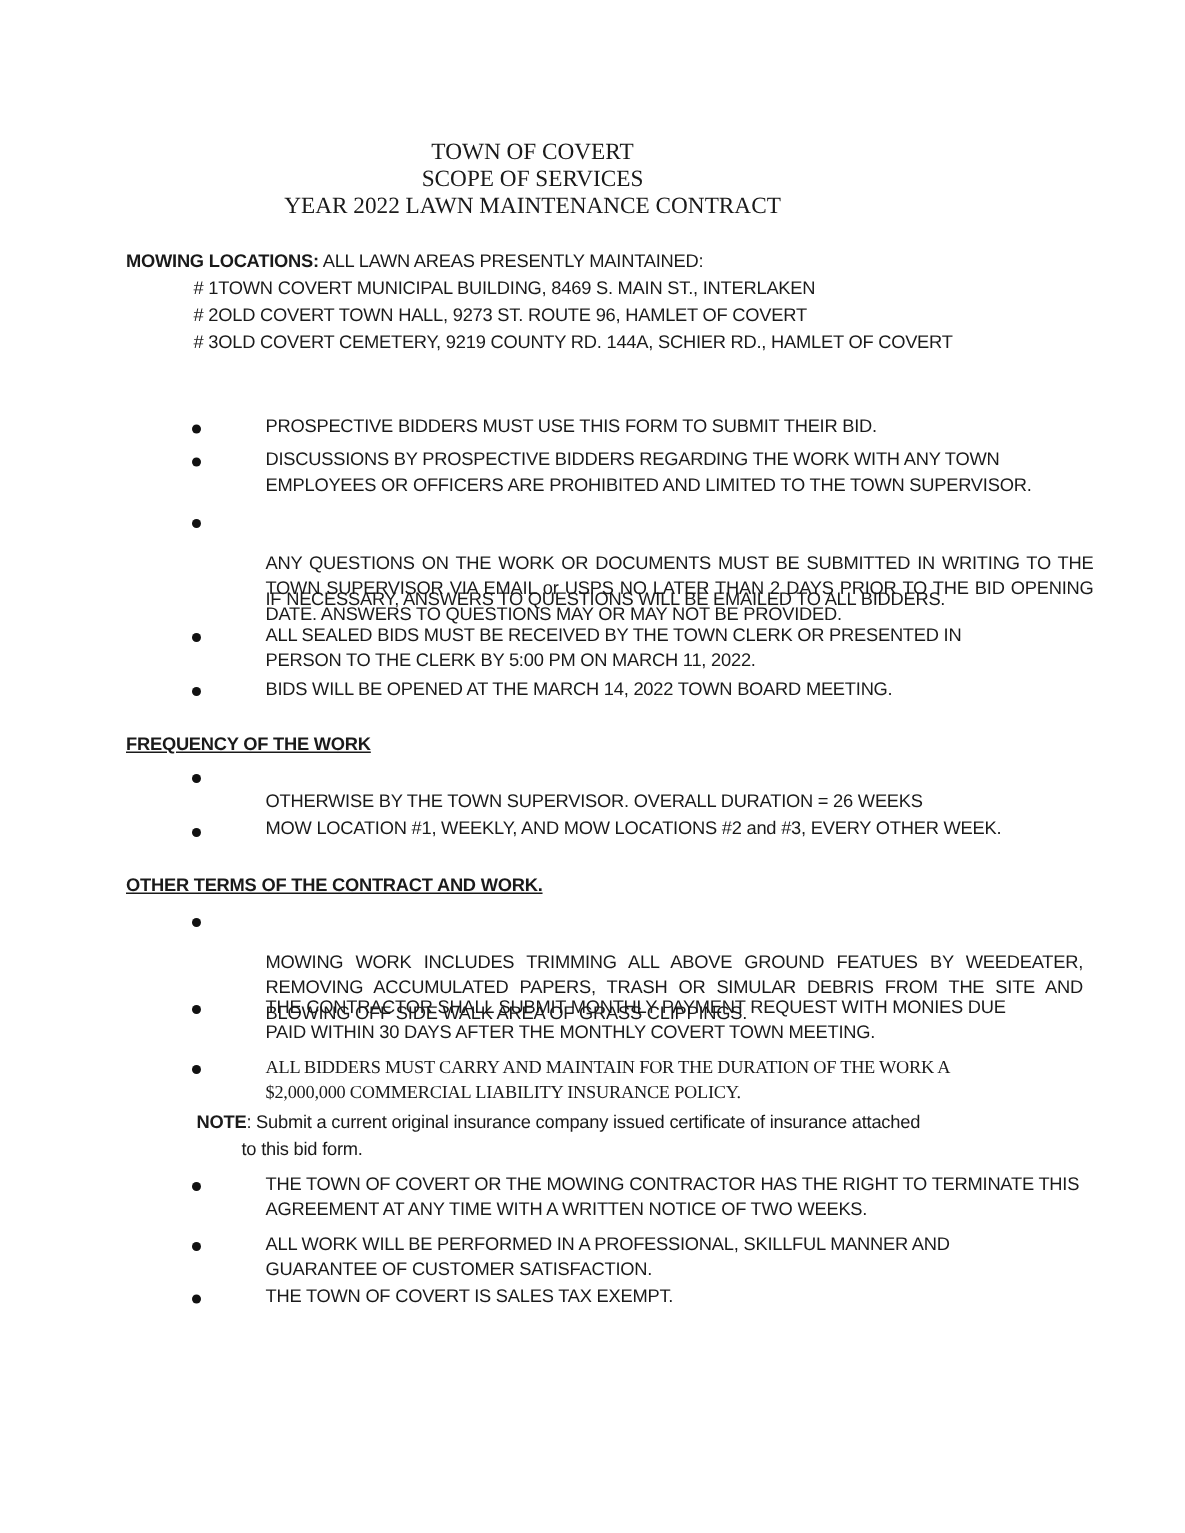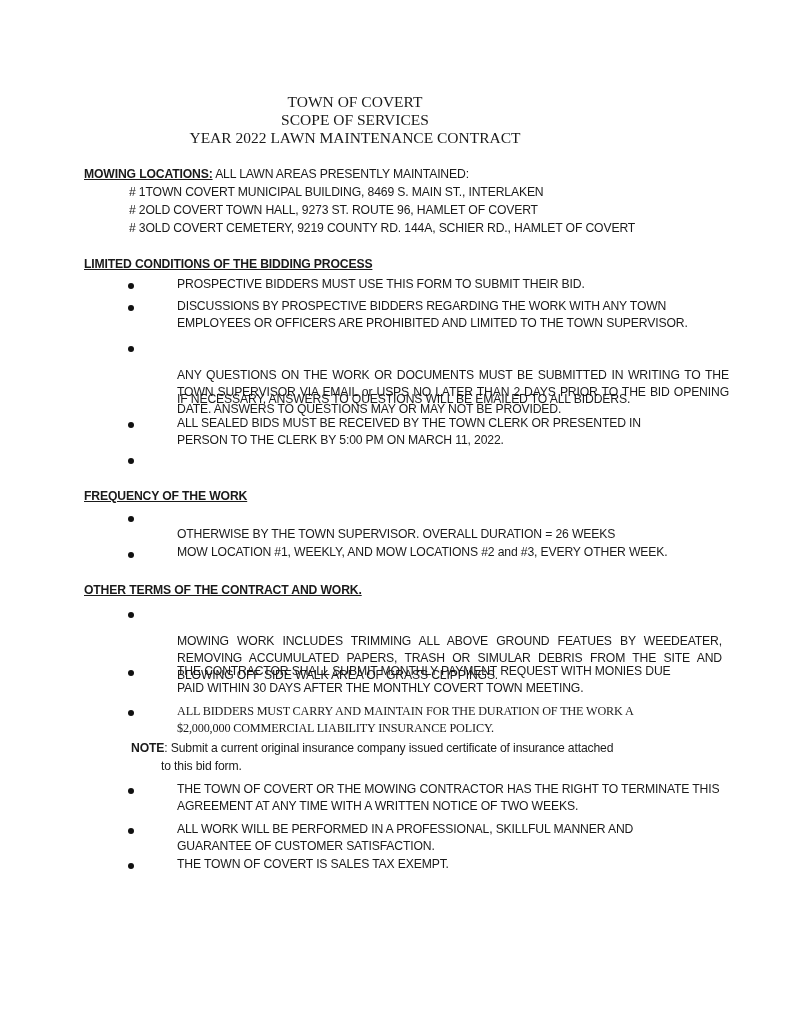--- a/index.html
+++ b/index.html
@@ -19,42 +19,42 @@
 </head>
 <body>
 
 <div class="page">
 
   <div class="title t1">TOWN OF COVERT</div>
   <div class="title t2">SCOPE OF SERVICES</div>
   <div class="title t3">YEAR 2022 LAWN MAINTENANCE CONTRACT</div>
 
   <div class="line sans" style="left:84px; top:167px;">
-    <span style="font-weight:bold; text-decoration:underline;">MOWING LOCATIONS:</span><span> ALL LAWN AREAS PRESENTLY MAINTAINED:</span>
+    <span style="font-weight:bold; ">MOWING LOCATIONS:</span><span> ALL LAWN AREAS PRESENTLY MAINTAINED:</span>
   </div>
   <div class="line sans loc" style="top:185px;"># 1TOWN COVERT MUNICIPAL BUILDING, 8469 S. MAIN ST., INTERLAKEN</div>
   <div class="line sans loc" style="top:203px;"># 2OLD COVERT TOWN HALL, 9273 ST. ROUTE 96, HAMLET OF COVERT</div>
   <div class="line sans loc" style="top:221px;"># 3OLD COVERT CEMETERY, 9219 COUNTY RD. 144A, SCHIER RD., HAMLET OF COVERT</div>
 
-  <div class="heading sans" style="top:257px;">LIMITED CONDITIONS OF THE BIDDING PROCESS</div>
 
   <div class="bullet" style="top:283px;"></div>
   <div class="btext sans" style="top:276px;">PROSPECTIVE BIDDERS MUST USE THIS FORM TO SUBMIT THEIR BID.</div>
 
   <div class="bullet" style="top:305px;"></div>
   <div class="btext sans" style="top:298px; width:560px;">DISCUSSIONS BY PROSPECTIVE BIDDERS REGARDING THE WORK WITH ANY TOWN EMPLOYEES OR OFFICERS ARE PROHIBITED AND LIMITED TO THE TOWN SUPERVISOR.</div>
 
   <div class="bullet" style="top:346px;"></div>
   <div class="btext sans just" style="top:339px; width:552px;">ANY QUESTIONS ON THE WORK OR DOCUMENTS MUST BE SUBMITTED IN WRITING TO THE TOWN SUPERVISOR VIA EMAIL or USPS NO LATER THAN 2 DAYS PRIOR TO THE BID OPENING DATE. ANSWERS TO QUESTIONS MAY OR MAY NOT BE PROVIDED.</div>
   <div class="line sans" style="left:177px; top:392px;">IF NECESSARY, ANSWERS TO QUESTIONS WILL BE EMAILED TO ALL BIDDERS.</div>
 
   <div class="bullet" style="top:422px;"></div>
   <div class="btext sans" style="top:415px; width:500px;">ALL SEALED BIDS MUST BE RECEIVED BY THE TOWN CLERK OR PRESENTED IN PERSON TO THE CLERK BY 5:00 PM ON MARCH 11, 2022.</div>
 
   <div class="bullet" style="top:458px;"></div>
+  <div class="btext sans" style="top:451px;">BIDS WILL BE OPENED AT THE MARCH 14, 2022 TOWN BOARD MEETING.</div>
 
   <div class="heading sans" style="top:489px;">FREQUENCY OF THE WORK</div>
 
   <div class="bullet" style="top:516px;"></div>
   <div class="line sans" style="left:177px; top:527px;">OTHERWISE BY THE TOWN SUPERVISOR. OVERALL DURATION = 26 WEEKS</div>
 
   <div class="bullet" style="top:552px;"></div>
   <div class="line sans" style="left:177px; top:545px;">MOW LOCATION #1, WEEKLY, AND MOW LOCATIONS #2 and #3, EVERY OTHER WEEK.</div>
 
   <div class="heading sans" style="top:583px;">OTHER TERMS OF THE CONTRACT AND WORK.</div>

